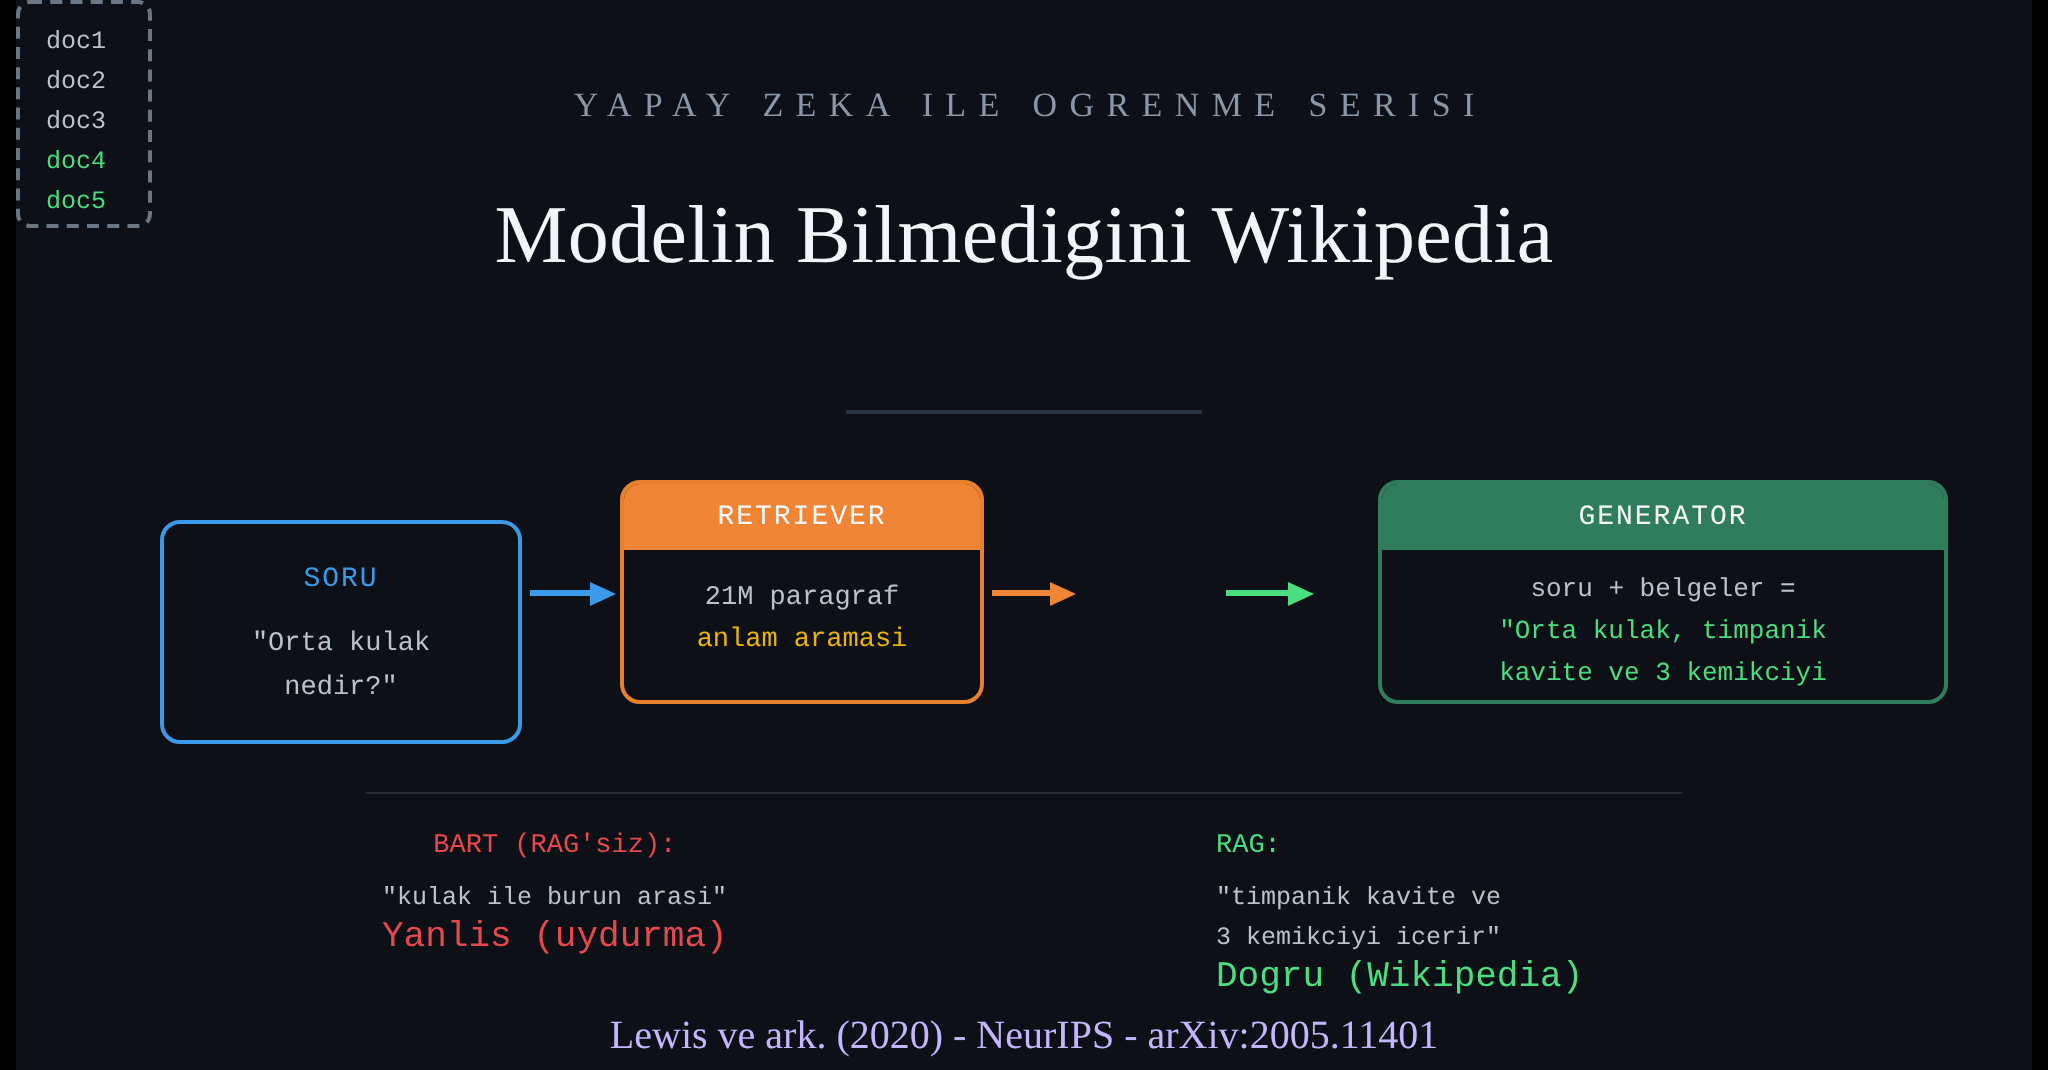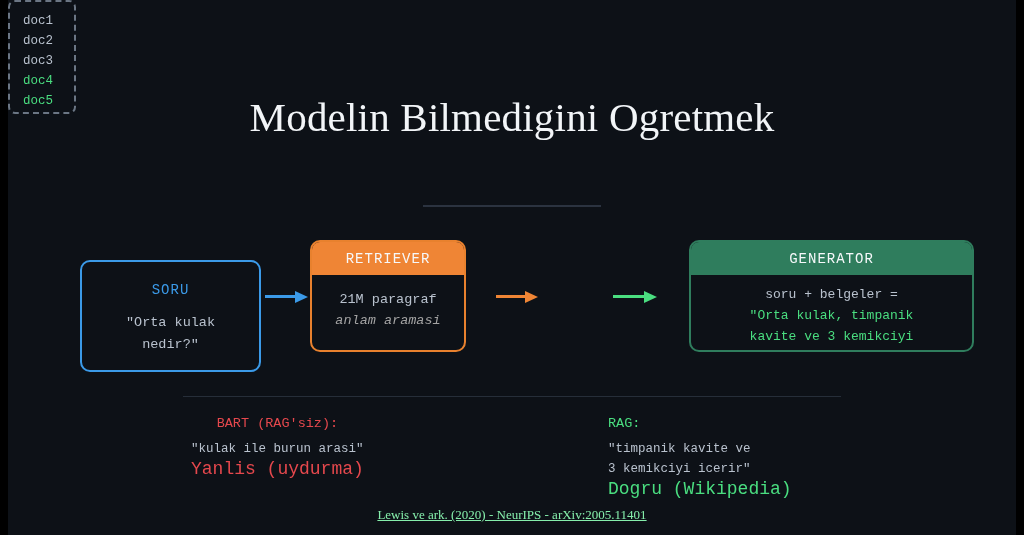--- a/index.html
+++ b/index.html
@@ -96,21 +96,21 @@
     font-family: "Liberation Mono", monospace;
     font-size: 13.5px;
     line-height: 22px;
     color: #b9c2ce;
   }
 
   
   #retriever-card {
     left: 302px;
     top: 240px;
-    width: 156px;
+    width: 182px;
     height: 112px;
     border: 2px solid #e8812e;
     background: #0d1117;
     overflow: hidden;
   }
   #retriever-card .hdr {
     height: 33px;
     background: #ef8535;
     display: flex;
     align-items: center;
@@ -121,21 +121,21 @@
     color: #f6f8fa;
   }
   #retriever-card .card-body {
     margin-top: 14px;
     text-align: center;
     font-family: "Liberation Mono", monospace;
     font-size: 13.5px;
     line-height: 21px;
   }
   .txt-dim { color: #b9c2ce; }
-  .txt-orange { color: #a3a3a3; font-style: italic; }
+  .txt-orange { color: #eab308; }
 
   
   #doc-box {
     left: 533px;
     top: 238px;
     width: 68px;
     height: 114px;
     border: 2px dashed #6b7684;
     border-radius: 7px;
     background: #0d1117;
@@ -239,31 +239,31 @@
   }
   .txt-red { color: #e5484d; text-align: center; }
 
   
   .footer {
     position: absolute;
     left: 0; right: 0;
     top: 507px;
     text-align: center;
     font-family: "Liberation Serif", serif;
-    font-size: 13px;
-    color: #86efac;
-    text-decoration: underline;
+    font-size: 20px;
+    color: #c4b5fd;
   }
 </style>
 </head>
 <body>
 
 <div id="slide">
 
-  <div class="main-title">Modelin Bilmedigini Ogretmek</div>
+  <div class="eyebrow">YAPAY ZEKA ILE OGRENME SERISI</div>
+  <div class="main-title">Modelin Bilmedigini Wikipedia</div>
   <div class="head-rule"></div>
 
   <div class="flowbox" id="soru-card">
     <div class="card-title">SORU</div>
     <div class="card-body">
       <div>"Orta kulak</div>
       <div>nedir?"</div>
     </div>
   </div>
 

